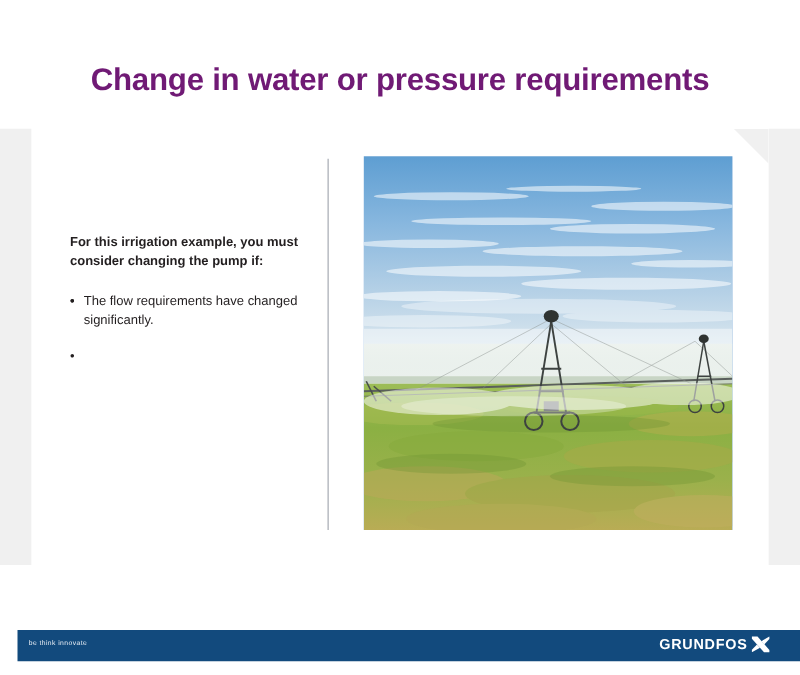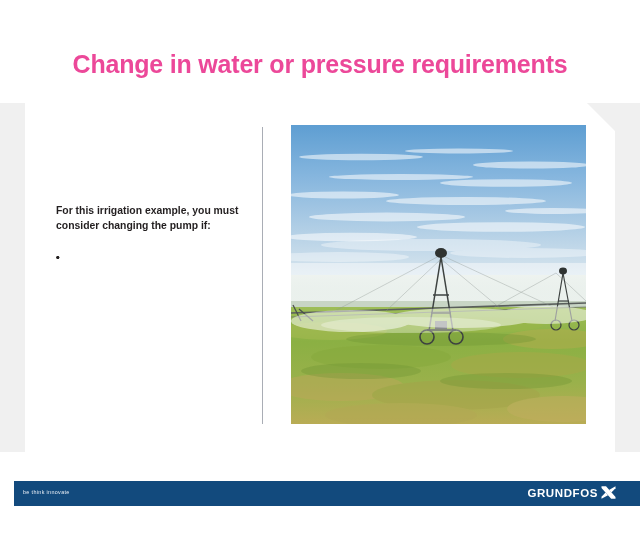--- a/index.html
+++ b/index.html
@@ -24,21 +24,21 @@
 
   
   .slide-title {
     position: absolute;
     left: 0;
     top: 50px;
     width: 640px;
     text-align: center;
     font-size: 25px;
     font-weight: bold;
-    color: #ec4899;
+    color: #701a75;
     letter-spacing: -0.2px;
     white-space: nowrap;
   }
 
   
   .content-card {
     position: absolute;
     left: 25px;
     top: 103px;
     width: 590px;
@@ -74,21 +74,21 @@
     position: absolute;
     left: 56px;
     top: 188px;
     width: 200px;
     color: #231f20;
   }
   .lead {
     font-size: 10.4px;
     font-weight: bold;
     line-height: 1.42;
-    margin: 16px 0 16px 0;
+    margin: 0 0 16px 0;
   }
   .bullets {
     list-style: none;
     margin: 0;
     padding: 0;
   }
   .bullets li {
     position: relative;
     padding-left: 11px;
     font-size: 10.4px;
@@ -123,21 +123,21 @@
     height: 299px;
     overflow: hidden;
     background: #8fb8dd;
   }
   .photo svg { display: block; }
 
   
   .footer-bar {
     position: absolute;
     left: 14px;
-    top: 481px;
+    top: 504px;
     width: 626px;
     height: 25px;
     background: #124A7D;
   }
   .footer-tagline {
     position: absolute;
     left: 9px;
     top: 8px;
     font-size: 5.4px;
     color: #e8eef5;
@@ -175,20 +175,21 @@
   <div class="page-bg-corner"></div>
 
   <div class="text-col">
     <p class="lead">For this irrigation example, you must consider changing the pump if:</p>
     <ul class="bullets">
       <li>
         <span class="dot">•</span>
       </li>
       <li>
         <span class="dot">•</span>
+        <span>The flow requirements have changed significantly.</span>
       </li>
       <li>
         <span class="dot">•</span>
       </li>
     </ul>
   </div>
 
   <div class="divider"></div>
 
   <div class="photo">

